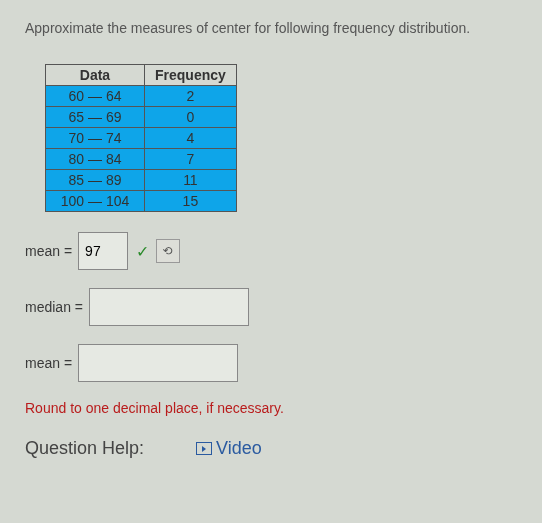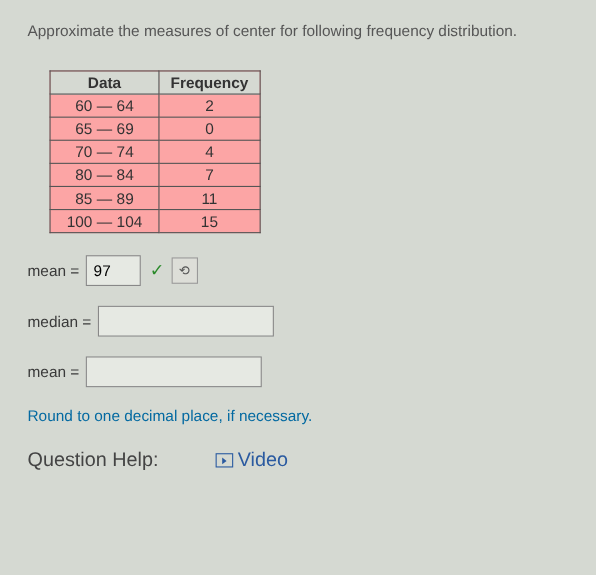--- a/index.html
+++ b/index.html
@@ -14,21 +14,21 @@
   }
   .prompt {
     font-size: 14px;
     margin-bottom: 28px;
     color: #565656;
   }
   table.freq {
     border-collapse: collapse;
     margin-left: 20px;
     margin-bottom: 20px;
-    background: #fca5a5;
+    background: #0ea5e9;
   }
   table.freq th, table.freq td {
     border: 1px solid #555;
     padding: 2px 10px;
     font-size: 14px;
     text-align: center;
     color: #333;
   }
   table.freq th {
     font-weight: bold;
@@ -47,21 +47,21 @@
     align-items: center;
     margin: 14px 0 18px 0;
     font-size: 14px;
   }
   .answer-label {
     margin-right: 6px;
   }
   .answer-input {
     border: 1px solid #888;
     background: #e6e9e3;
-    height: 28px;
+    height: 38px;
     width: 160px;
     padding: 0 6px;
     font-size: 14px;
     box-sizing: border-box;
   }
   .answer-input.short { width: 50px; }
   .check-icon {
     color: #2a8a2a;
     margin-left: 8px;
     font-size: 16px;
@@ -74,21 +74,21 @@
     margin-left: 6px;
     display: flex;
     align-items: center;
     justify-content: center;
     font-size: 12px;
     color: #555;
   }
   .note {
     font-size: 14px;
     margin: 10px 0 22px 0;
-    color: #0369a1;
+    color: #b91c1c;
   }
   .help-row {
     font-size: 18px;
     color: #444;
     display: flex;
     align-items: center;
   }
   .video-link {
     color: #2a5aa0;
     margin-left: 12px;

